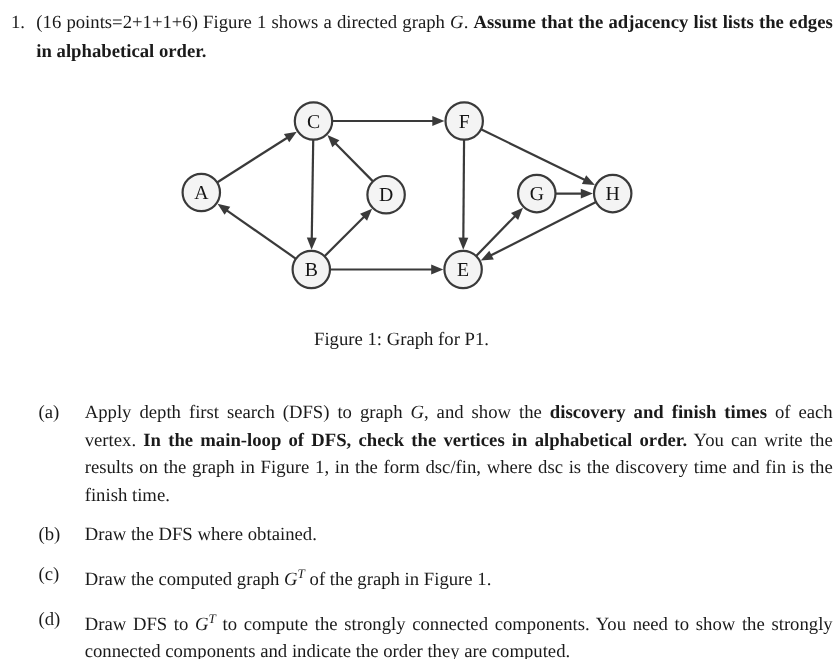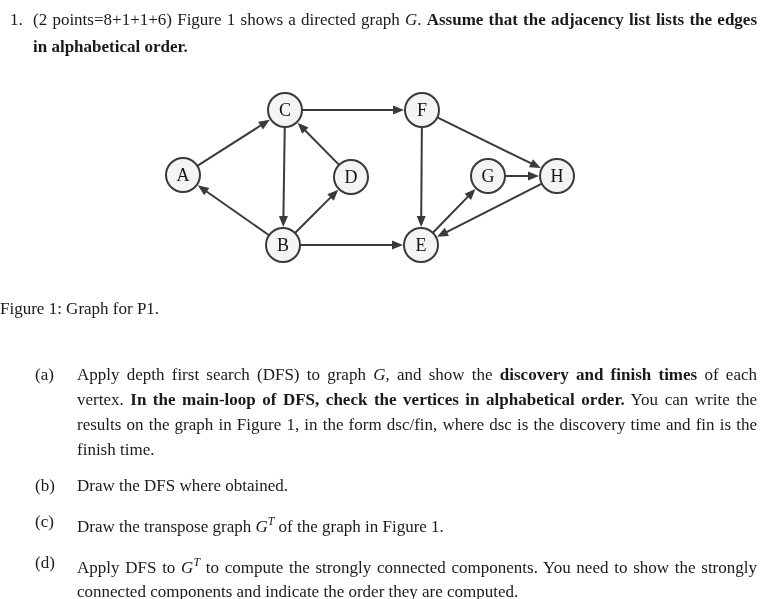--- a/index.html
+++ b/index.html
@@ -18,40 +18,40 @@
   }
   .intro .num { position: absolute; left: 0; top: 0; }
   .intro-text { margin-left: 23px; text-align: justify; }
   .run-n { font-weight: normal; }
   .run-b { font-weight: bold; }
   .run-i { font-style: italic; }
   .run-sup { font-style: italic; font-size: 70%; vertical-align: super; }
   #graph-svg { position: absolute; top: 80px; left: 0; }
   .caption {
     position: absolute; top: 299px; left: 0; width: 730px;
-    font-size: 17px;
+    text-align: center; font-size: 17px;
   }
   .parts {
     position: absolute; top: 362px; left: 35px; width: 722px;
     font-size: 17px; line-height: 25px;
   }
   .part { position: relative; margin-bottom: 11px; }
   .part-label { position: absolute; left: 0; top: 0; }
   .part-text { margin-left: 42px; text-align: justify; }
   .graph-node-label {
     font-family: "Liberation Serif", "DejaVu Serif", serif;
     font-size: 18px;
   }
 </style>
 </head>
 <body>
 
 <div class="intro">
   <span class="num">1.</span>
-  <div class="intro-text"><span class="run-n">(2 points=8+1+1+6) Figure 1 shows a directed graph </span><span class="run-i">G</span><span class="run-n">. </span><span class="run-b">Assume that the adjacency list lists the edges in alphabetical order.</span></div>
+  <div class="intro-text"><span class="run-n">(16 points=2+1+1+6) Figure 1 shows a directed graph </span><span class="run-i">G</span><span class="run-n">. </span><span class="run-b">Assume that the adjacency list lists the edges in alphabetical order.</span></div>
 </div>
 
 <svg id="graph-svg" width="761" height="205" viewBox="0 0 761 205">
     <line x1="197.33645491170563" y1="85.86402383077584" x2="262.23033631670285" y2="44.51007979817956" stroke="#3a3a3a" stroke-width="2"></line>
     <polygon points="269.8202242111352,39.67338653211971 262.96204119541443,49.37984447118683 258.12534792935463,41.78995657675445" fill="#3a3a3a"></polygon>
     <line x1="269.0730573511763" y1="155.25114014582343" x2="205.1192618540141" y2="110.48348329780987" stroke="#3a3a3a" stroke-width="2"></line>
     <polygon points="197.74617456934274,105.32232219853991 209.33830624468717,107.94386434420085 204.1771451454172,115.3169516288722" fill="#3a3a3a"></polygon>
     <line x1="295.0208152801713" y1="152.97918471982868" x2="331.90811690796323" y2="116.09188309203678" stroke="#3a3a3a" stroke-width="2"></line>
     <polygon points="338.27207793864216,109.72792206135786 333.6758838609296,120.68807716974933 327.31192283025064,114.32411613907041" fill="#3a3a3a"></polygon>
     <line x1="300" y1="165" x2="394" y2="165" stroke="#3a3a3a" stroke-width="2"></line>
@@ -96,19 +96,19 @@
     <div class="part">
       <span class="part-label">(a)</span>
       <div class="part-text"><span class="run-n">Apply depth first search (DFS) to graph </span><span class="run-i">G</span><span class="run-n">, and show the </span><span class="run-b">discovery and finish times</span><span class="run-n"> of each vertex. </span><span class="run-b">In the main-loop of DFS, check the vertices in alphabetical order.</span><span class="run-n"> You can write the results on the graph in Figure 1, in the form dsc/fin, where dsc is the discovery time and fin is the finish time.</span></div>
     </div>
     <div class="part">
       <span class="part-label">(b)</span>
       <div class="part-text"><span class="run-n">Draw the DFS where obtained.</span></div>
     </div>
     <div class="part">
       <span class="part-label">(c)</span>
-      <div class="part-text"><span class="run-n">Draw the transpose graph </span><span class="run-i">G</span><span class="run-sup">T</span><span class="run-n"> of the graph in Figure 1.</span></div>
+      <div class="part-text"><span class="run-n">Draw the computed graph </span><span class="run-i">G</span><span class="run-sup">T</span><span class="run-n"> of the graph in Figure 1.</span></div>
     </div>
     <div class="part">
       <span class="part-label">(d)</span>
-      <div class="part-text"><span class="run-n">Apply DFS to </span><span class="run-i">G</span><span class="run-sup">T</span><span class="run-n"> to compute the strongly connected components.  You need to show the strongly connected components and indicate the order they are computed.</span></div>
+      <div class="part-text"><span class="run-n">Draw DFS to </span><span class="run-i">G</span><span class="run-sup">T</span><span class="run-n"> to compute the strongly connected components.  You need to show the strongly connected components and indicate the order they are computed.</span></div>
     </div>
   </div>
 
 </body></html>

